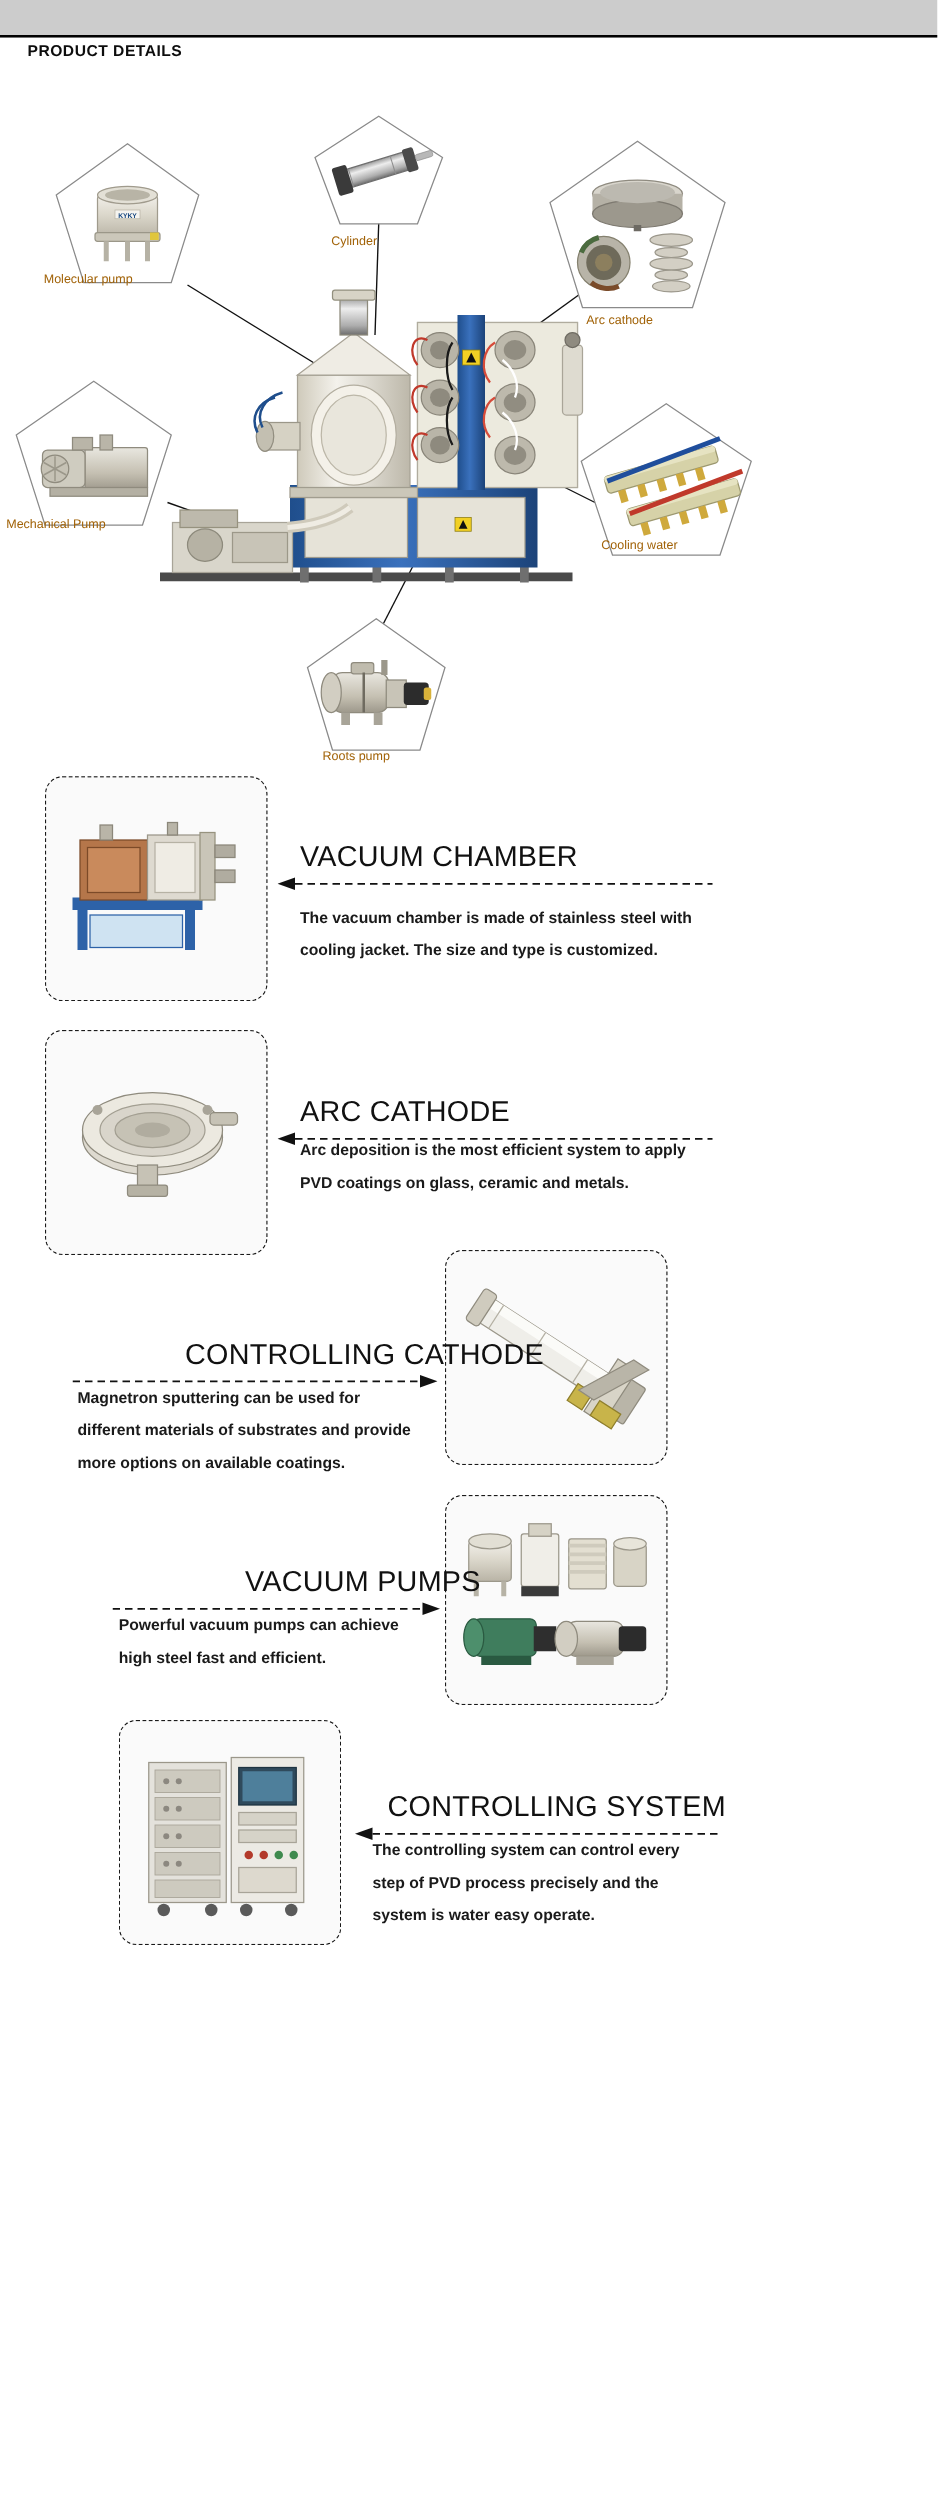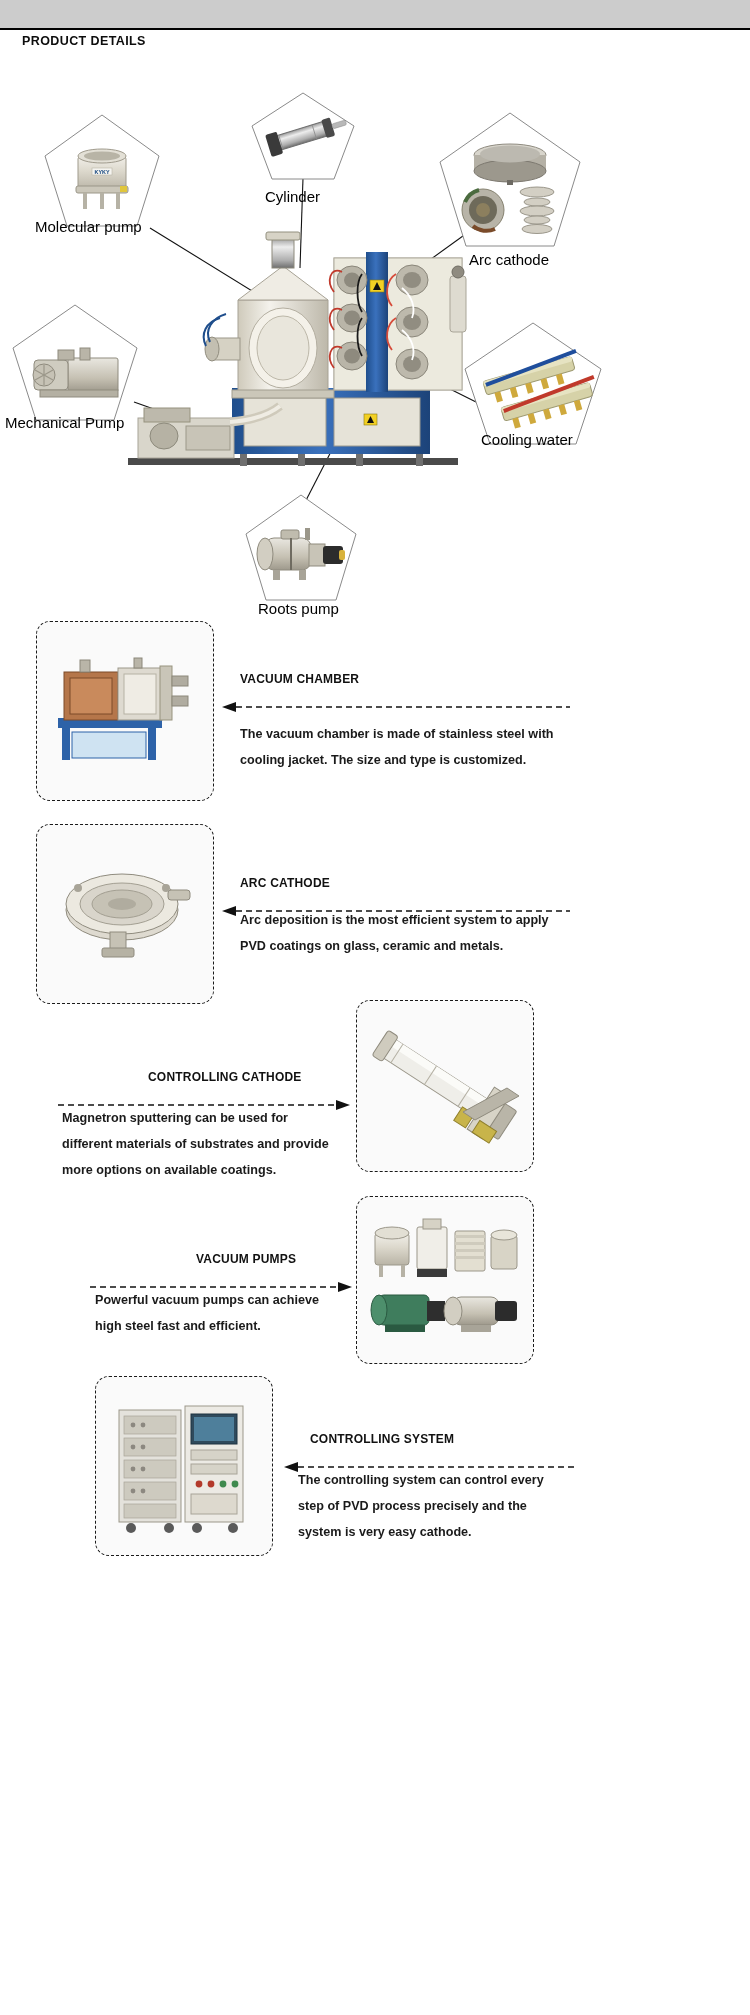--- a/index.html
+++ b/index.html
@@ -19,34 +19,34 @@
   .header-title {
     position:absolute; left:22px; top:8px;
     font-size:12.5px; font-weight:bold; letter-spacing:.4px; color:#0d0d0d;margin-top:26px;
   }
 
   
   .diagram { position:absolute; left:0; top:32px; width:750px; height:740px; }
   .diagram svg { position:absolute; left:0; top:0; }
 
   .callout-label {
-    position:absolute; font-size:15px; color:#000000; white-space:nowrap;
+    position:absolute; font-size:10px; color:#a16207; white-space:nowrap;
     font-family:"Liberation Sans", sans-serif;
   }
 
   
   .card { position:absolute; }
   .card-img {
     position:absolute; background:#fafafa;
     border:1.6px dashed #1a1a1a; border-radius:14px;
     display:flex; align-items:center; justify-content:center;
     overflow:hidden;
   }
   .card-title {
-    position:absolute; font-size:12px; font-weight:bold;
+    position:absolute; font-size:23px; font-weight:normal;
     color:#111; letter-spacing:.2px; white-space:nowrap;
   }
   .card-body {
     position:absolute; font-size:12.6px; font-weight:bold;
     color:#1a1a1a; line-height:2.05;
   }
   .dash-arrow { position:absolute; }
 
   
   .mach { position:absolute; }
@@ -509,15 +509,15 @@
   <div class="card-title" style="left:310px; top:1432px;">CONTROLLING SYSTEM</div>
 
   <svg class="dash-arrow" style="left:284px; top:1460px;" width="292" height="14">
     <line x1="14" y1="7" x2="292" y2="7" stroke="#111" stroke-width="1.4" stroke-dasharray="6,4"></line>
     <polygon points="0,7 14,2 14,12" fill="#111"></polygon>
   </svg>
 
   <div class="card-body" style="left:298px; top:1468px; width:300px;">
     <div>The controlling system can control every</div>
     <div>step of PVD process precisely and the</div>
-    <div>system is very easy cathode.</div>
+    <div>system is water easy operate.</div>
   </div>
 </div>
 
 </body></html>

